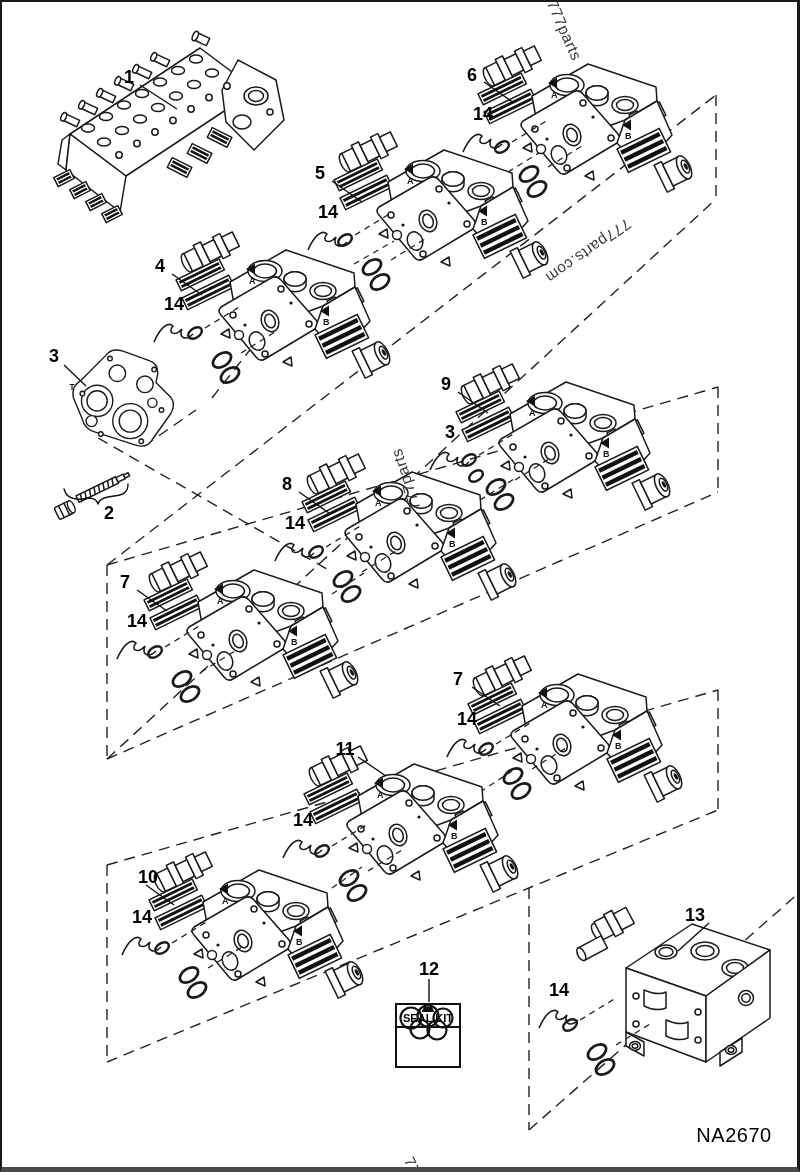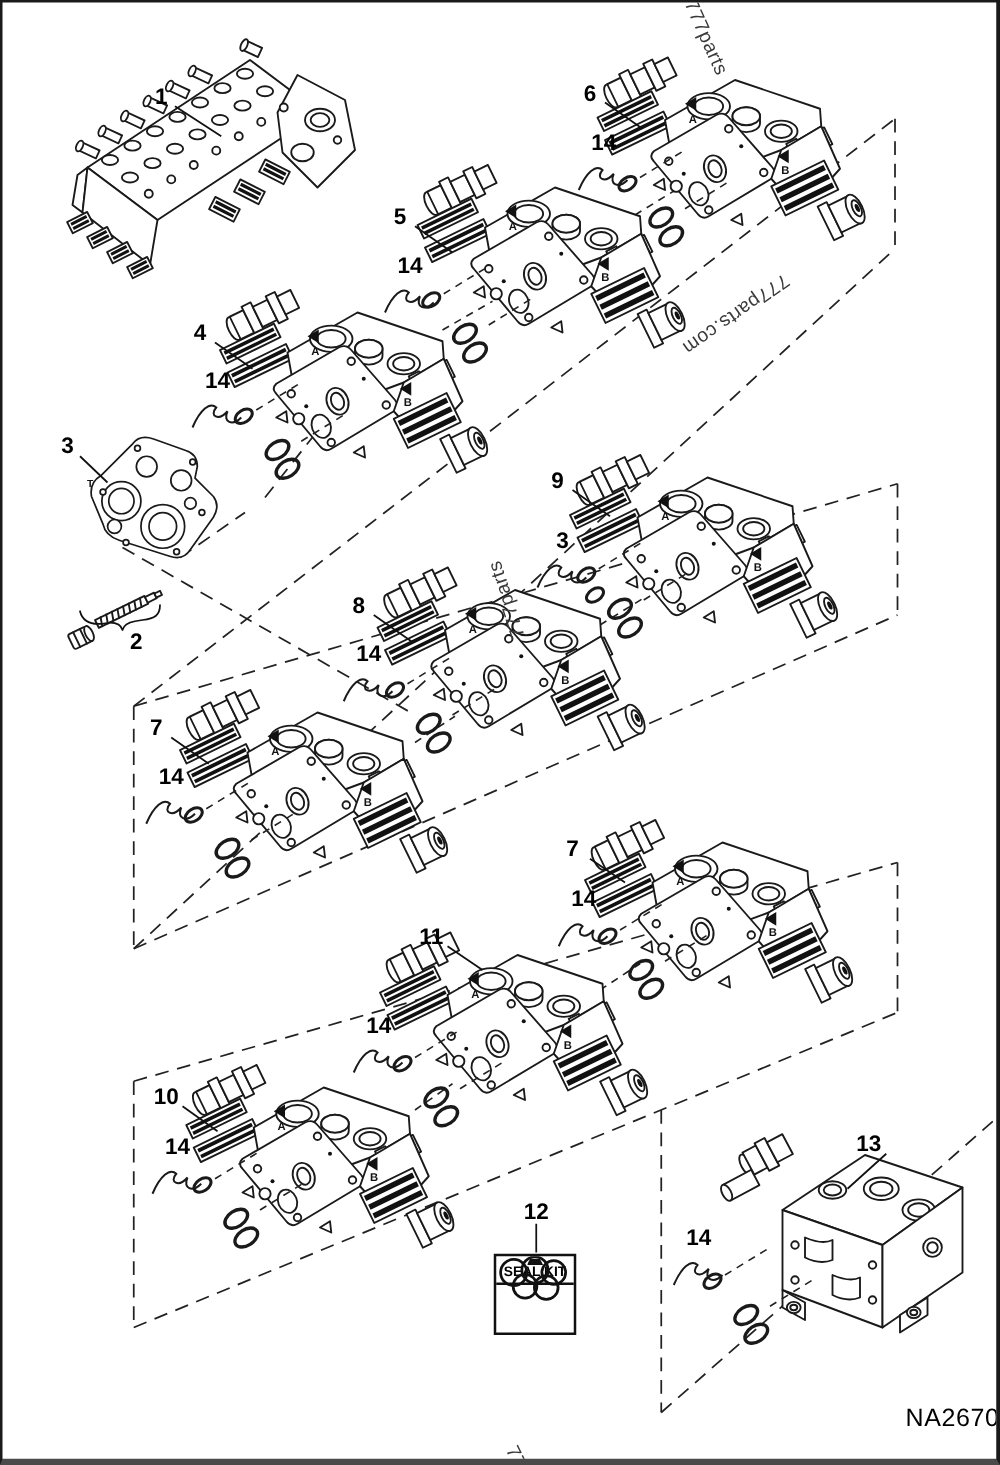--- a/index.html
+++ b/index.html
@@ -396,21 +396,21 @@
 <div class="lbl" style="left:444px;top:382px">9</div>
 <div class="lbl" style="left:448px;top:430px">3</div>
 <div class="lbl" style="left:285px;top:482px">8</div>
 <div class="lbl" style="left:293px;top:521px">14</div>
 <div class="lbl" style="left:123px;top:580px">7</div>
 <div class="lbl" style="left:135px;top:619px">14</div>
 <div class="lbl" style="left:456px;top:677px">7</div>
 <div class="lbl" style="left:465px;top:717px">14</div>
 <div class="lbl" style="left:343px;top:747px">11</div>
 <div class="lbl" style="left:301px;top:818px">14</div>
-<div class="lbl" style="left:131px;top:875px">10</div>
+<div class="lbl" style="left:146px;top:875px">10</div>
 <div class="lbl" style="left:140px;top:915px">14</div>
 <div class="lbl" style="left:427px;top:967px">12</div>
 <div class="lbl" style="left:693px;top:913px">13</div>
 <div class="lbl" style="left:557px;top:988px">14</div>
 
 <div class="sealkit">
   <div class="sk-top">
     <div class="sk-icon"></div>
     <div class="sk-title">SEAL KIT</div>
   </div>
@@ -418,20 +418,20 @@
     <g fill="none" stroke="#111" stroke-width="2.2">
       <circle cx="14" cy="13" r="10.5"></circle>
       <circle cx="31" cy="11" r="10.5"></circle>
       <circle cx="46" cy="13" r="9.5"></circle>
       <circle cx="23" cy="24" r="9.5"></circle>
       <circle cx="40" cy="25" r="9.5"></circle>
     </g>
   </svg>
 </div>
 
-<div class="lbl code" style="left:760px;top:1133px">NA2670</div>
+<div class="lbl code" style="left:732px;top:1133px">NA2670</div>
 
 <div class="wm wm-top">777parts</div>
 <div class="wm wm-upper">777parts.com</div>
 <div class="wm wm-middle">777parts</div>
 <div class="wm wm-bottom">777parts</div>
 
 </div>
 
 </body></html>

